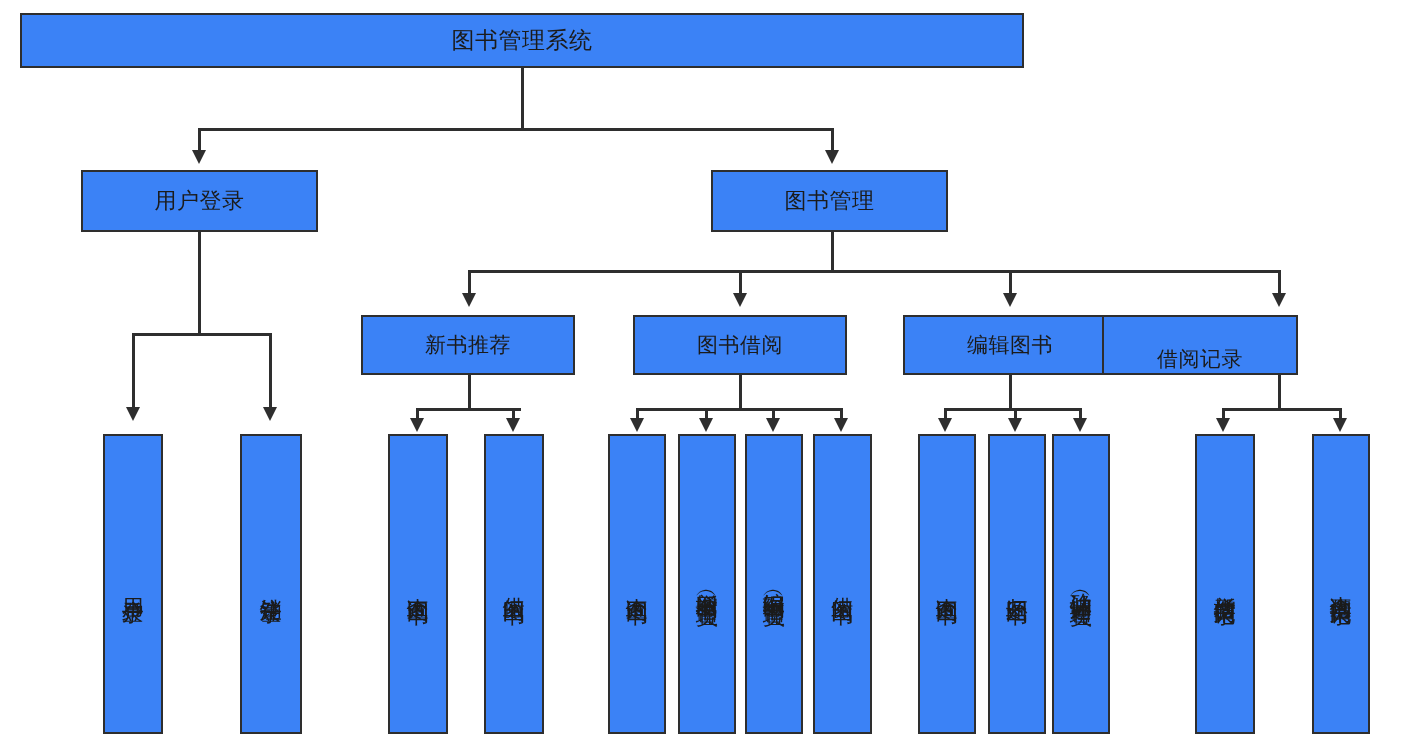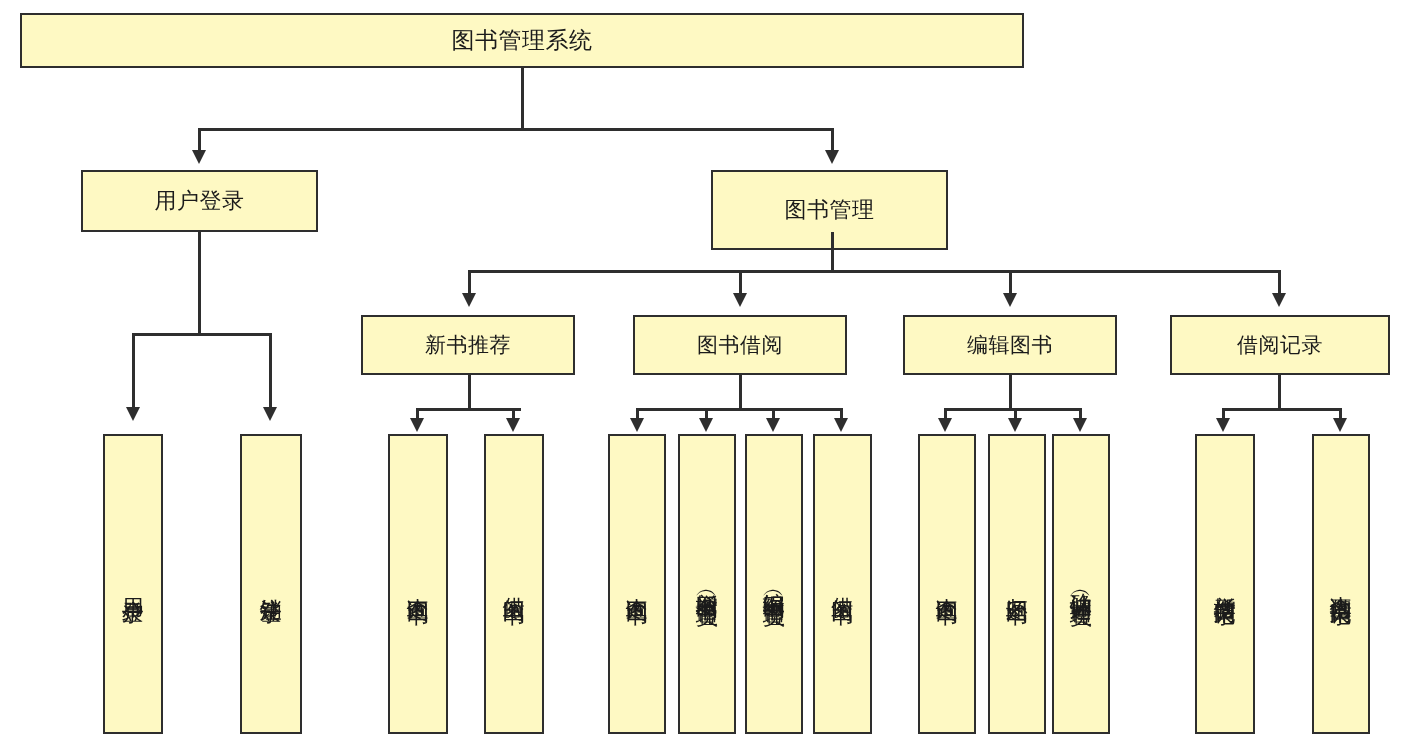--- a/index.html
+++ b/index.html
@@ -14,21 +14,21 @@
     position: relative;
     width: 1405px;
     height: 747px;
     background: #ffffff;
     overflow: hidden;
   }
   .node {
     position: absolute;
     box-sizing: border-box;
     border: 2.5px solid #2e2e2e;
-    background: #fef9c3;
+    background: #3b82f6;
     display: flex;
     align-items: center;
     justify-content: center;
     color: #1b1b1b;
     letter-spacing: 0.5px;
   }
   .node.root {
     font-size: 23px;
   }
   .node.lvl2 {
@@ -84,21 +84,21 @@
   <div class="edge v" style="left:198px; top:128px; height:24px;"></div>
   <div class="arrow" style="left:192px; top:150px;"></div>
 
   <div class="edge v" style="left:831px; top:128px; height:24px;"></div>
   <div class="arrow" style="left:825px; top:150px;"></div>
 
   <div class="node lvl2" style="left:81px; top:170px; width:237px; height:62px;">
     <span>用户登录</span>
   </div>
 
-  <div class="node lvl2" style="left:711px; top:170px; width:237px; height:80px;">
+  <div class="node lvl2" style="left:711px; top:170px; width:237px; height:62px;">
     <span>图书管理</span>
   </div>
 
   <div class="edge v" style="left:198px; top:232px; height:103px;"></div>
   <div class="edge h" style="left:132px; top:333px; width:137px;"></div>
   <div class="edge v" style="left:132px; top:333px; height:76px;"></div>
   <div class="arrow" style="left:126px; top:407px;"></div>
   <div class="edge v" style="left:269px; top:333px; height:76px;"></div>
   <div class="arrow" style="left:263px; top:407px;"></div>
 
@@ -126,21 +126,21 @@
 
   <div class="node lvl3" style="left:633px; top:315px; width:214px; height:60px;">
     <span>图书借阅</span>
   </div>
   <div class="node lvl3" style="left:361px; top:315px; width:214px; height:60px;">
     <span>新书推荐</span>
   </div>
   <div class="node lvl3" style="left:903px; top:315px; width:214px; height:60px;">
     <span>编辑图书</span>
   </div>
-  <div class="node lvl3" style="left:1170px; top:315px; width:220px; height:60px;">
+  <div class="node lvl3" style="left:1102px; top:315px; width:196px; height:60px;align-items:flex-end;">
     <span>借阅记录</span>
   </div>
 
   <div class="edge v" style="left:468px; top:375px; height:35px;"></div>
   <div class="edge h" style="left:416px; top:408px; width:105px;"></div>
   <div class="edge v" style="left:416px; top:408px; height:12px;"></div>
   <div class="arrow" style="left:410px; top:418px;"></div>
   <div class="edge v" style="left:512px; top:408px; height:12px;"></div>
   <div class="arrow" style="left:506px; top:418px;"></div>
 

